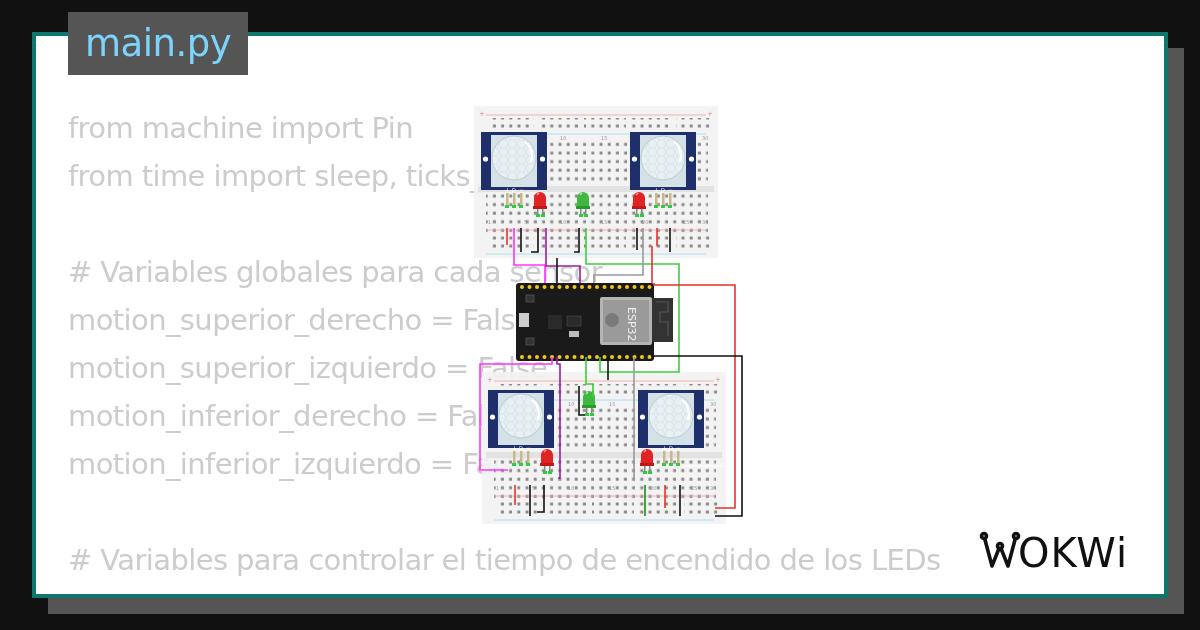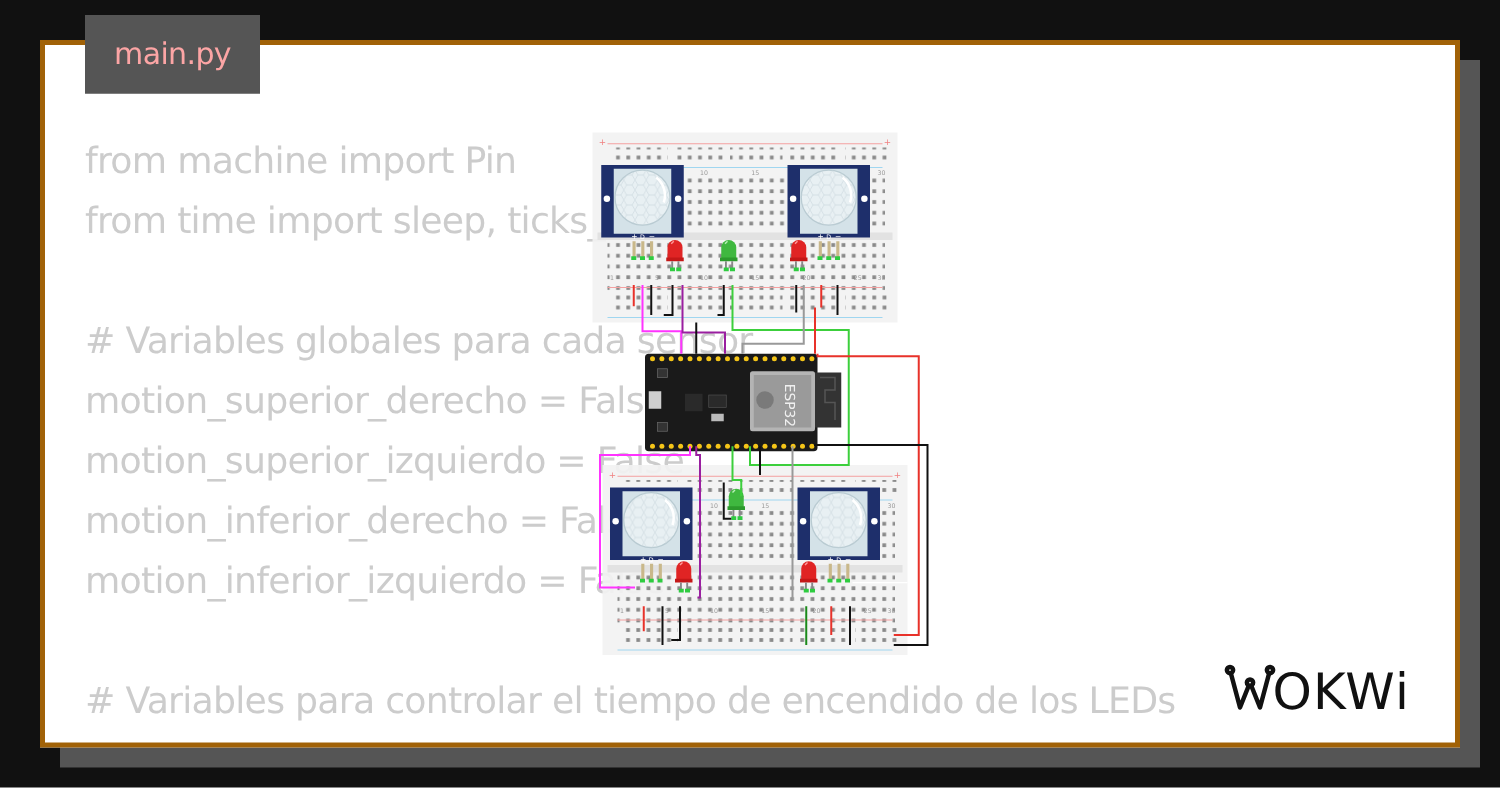--- a/index.html
+++ b/index.html
@@ -7,32 +7,32 @@
     width: 1200px; height: 630px; overflow: hidden;
     background: #111111; position: relative;
     font-family: "DejaVu Sans", sans-serif;
   }
   .shadow {
     position: absolute; left: 48px; top: 48px; width: 1136px; height: 566px;
     background: #555555;
   }
   .card {
     position: absolute; left: 32px; top: 32px; width: 1128px; height: 558px;
-    background: #ffffff; border: 4px solid #a16207; overflow: hidden;
+    background: #ffffff; border: 4px solid #0f766e; overflow: hidden;
   }
   .code {
     position: absolute; left: 32px; top: 68px; margin: 0;
     font-family: "DejaVu Sans", sans-serif; font-size: 29px; line-height: 48px;
     color: #cccccc; white-space: pre; letter-spacing: -0.6px;
   }
   .code .line { display: block; height: 48px; }
   .file-tab {
-    position: absolute; left: 68px; top: 12px; height: 63px; width: 140px;
-    background: #555555; color: #fca5a5;
-    font-family: "DejaVu Sans", sans-serif; font-size: 24px; line-height: 63px;
+    position: absolute; left: 68px; top: 12px; height: 63px; width: 180px;
+    background: #555555; color: #7dd3fc;
+    font-family: "DejaVu Sans", sans-serif; font-size: 37px; line-height: 63px;
     text-align: center; letter-spacing: -0.5px;
   }
   .diagram { position: absolute; left: 0; top: 0; }
   .logo { position: absolute; left: 978px; top: 528px; }
 </style>
 </head>
 <body>
 
 <div class="shadow"></div>
 

